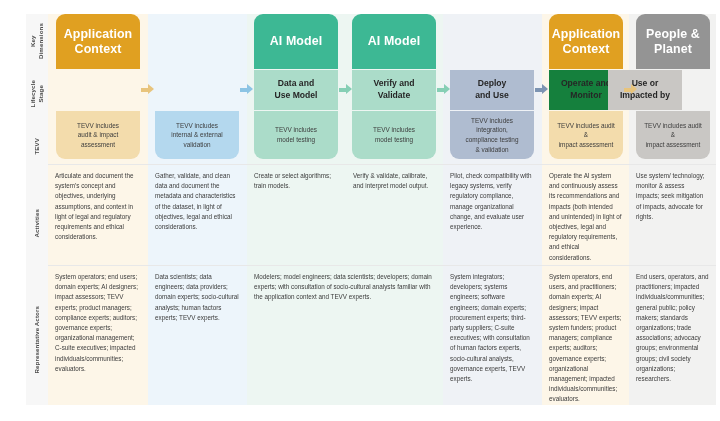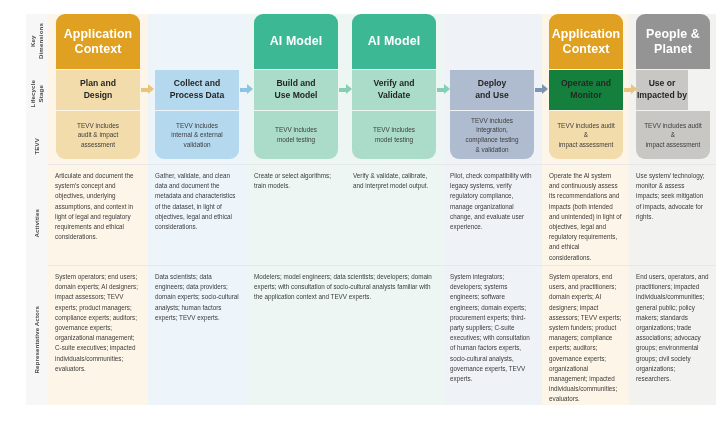--- a/index.html
+++ b/index.html
@@ -118,45 +118,37 @@
   </div>
   <div class="keydim" style="left:549px;top:14px;width:74px;height:55px;background:#E0A021;border-radius:9px 9px 0 0;">
     <span>Application
 Context</span>
   </div>
   <div class="keydim" style="left:636px;top:14px;width:74px;height:55px;background:#949494;border-radius:9px 9px 0 0;">
     <span>People &amp;
 Planet</span>
   </div>
 
-  <div class="stage" style="left:56px;top:70px;width:84px;height:40px;background:#F3DCAC;">
-    <span>Plan and
-Design</span>
-  </div>
-  <div class="stage" style="left:155px;top:70px;width:84px;height:40px;background:#B4D8EE;">
-    <span>Collect and
-Process Data</span>
-  </div>
   <div class="stage" style="left:254px;top:70px;width:84px;height:40px;background:#ABDCC9;">
-    <span>Build and
+    <span>Data and
 Use Model</span>
   </div>
   <div class="stage" style="left:450px;top:70px;width:84px;height:40px;background:#AFBCD0;">
     <span>Deploy
 and Use</span>
   </div>
   <div class="stage" style="left:352px;top:70px;width:84px;height:40px;background:#ABDCC9;">
     <span>Verify and
 Validate</span>
   </div>
   <div class="stage" style="left:549px;top:70px;width:74px;height:40px;background:#15803d;">
     <span>Operate and
 Monitor</span>
   </div>
-  <div class="stage" style="left:636px;top:70px;width:52px;height:40px;background:#C9C7C4;">
+  <div class="stage" style="left:608px;top:70px;width:74px;height:40px;background:#C9C7C4;">
     <span>Use or
 Impacted by</span>
   </div>
 
   <div class="arrow" style="left:141px;top:84px;">
     <div class="shaft" style="background:#E8C47C;"></div>
       <div class="head" style="border-left:6px solid #E8C47C;"></div>
   </div>
   <div class="arrow" style="left:240px;top:84px;">
     <div class="shaft" style="background:#8CC4E4;"></div>

